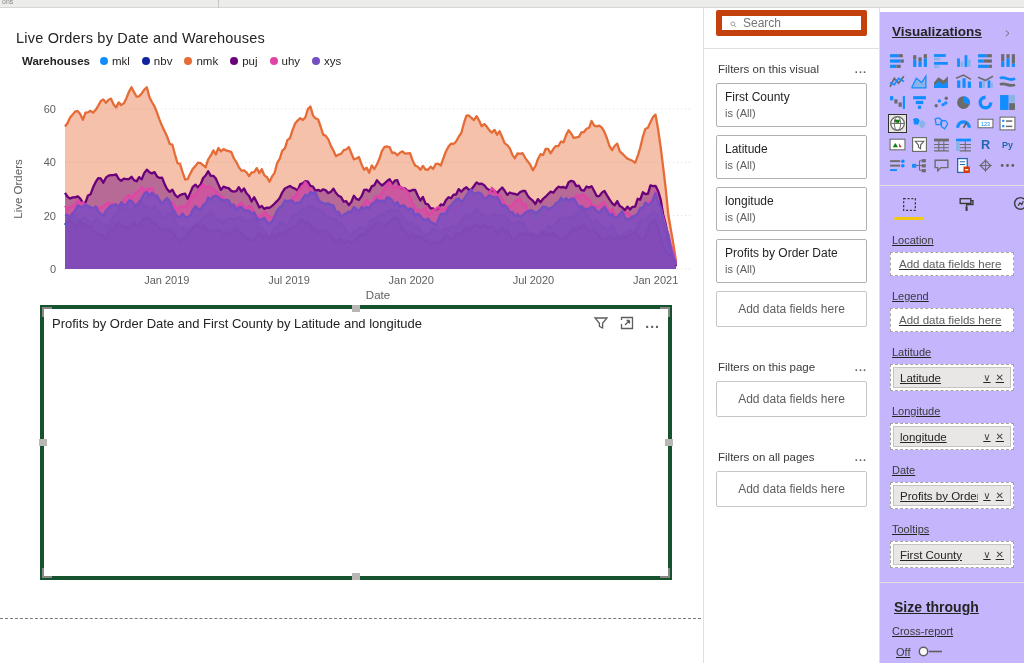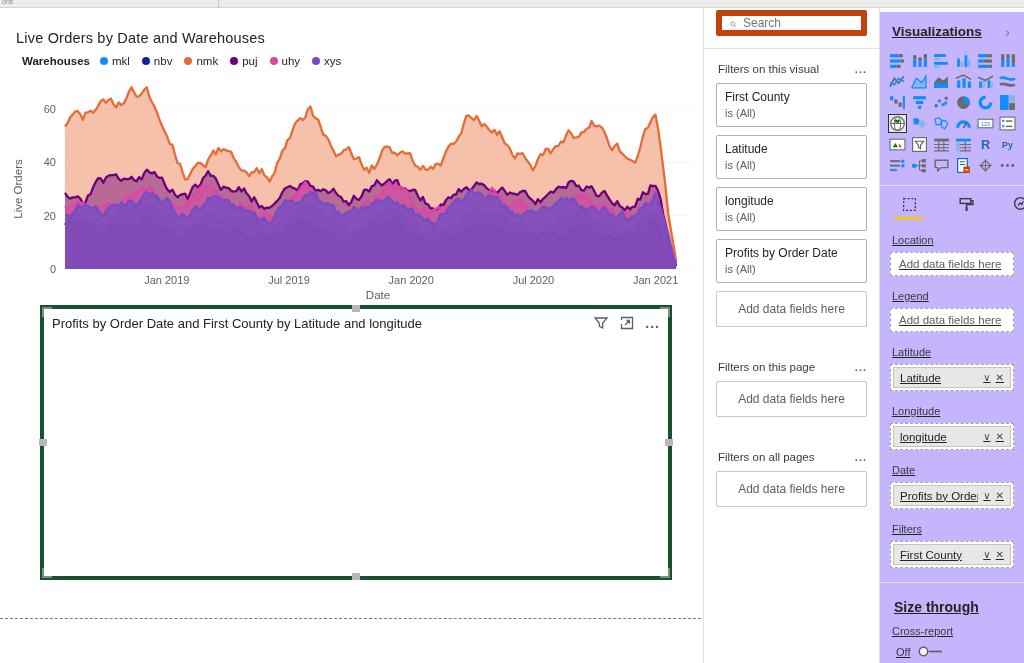--- a/index.html
+++ b/index.html
@@ -556,21 +556,21 @@
       <div style="height: 8px;"></div>
       <div class="well-label">Date</div>
       <div class="well-pillwrap">
         <div class="pill">
           <span class="p-text">Profits by Order Date</span>
           <span class="p-ic">∨</span>
           <span class="p-ic">✕</span>
         </div>
       </div>
       <div style="height: 8px;"></div>
-      <div class="well-label">Filters</div>
+      <div class="well-label">Tooltips</div>
       <div class="well-pillwrap">
         <div class="pill">
           <span class="p-text">First County</span>
           <span class="p-ic">∨</span>
           <span class="p-ic">✕</span>
         </div>
       </div>
       <div style="height: 8px;"></div>
     </div>
   <div class="v-divider"></div>

